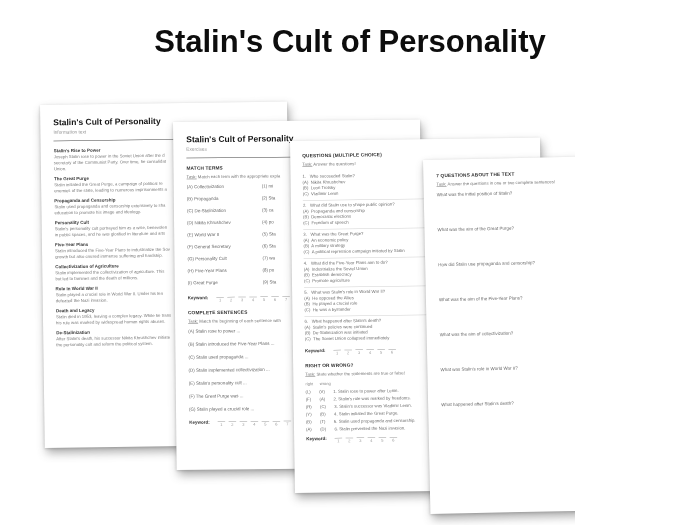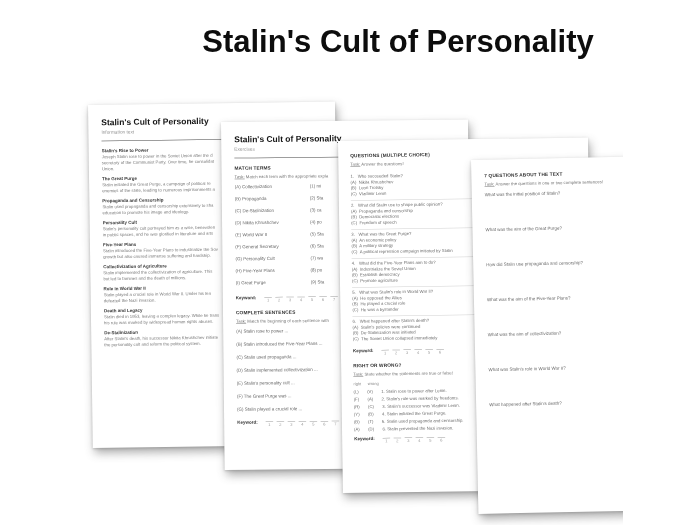--- a/index.html
+++ b/index.html
@@ -1,17 +1,17 @@
 <!DOCTYPE html>
 <html><head>
 <meta charset="utf-8">
 <style>
   html,body{margin:0;padding:0;background:#fff;}
   .canvas{position:relative;width:575px;height:525px;background:#ffffff;overflow:hidden;
-          font-family:"Liberation Sans",sans-serif;margin-left:48px;}
+          font-family:"Liberation Sans",sans-serif;}
   .main-title{position:absolute;top:24px;left:0;width:700px;text-align:center;margin:0;
               font-size:31px;font-weight:700;color:#0d0d0d;letter-spacing:0px;}
   
   .page{position:absolute;background:#fff;overflow:hidden;
         box-shadow:2px 5px 10px rgba(70,70,70,.45), 0 1px 3px rgba(0,0,0,.2);}
   .p1{left:40px;top:105px;width:247px;height:343px;transform:rotate(-0.8deg);transform-origin:0 0;z-index:1;}
   .p2{left:173px;top:122px;width:247px;height:348px;transform:rotate(-0.6deg);transform-origin:0 0;z-index:2;}
   .p3{left:290px;top:141px;width:250px;height:352px;transform:rotate(-0.8deg);transform-origin:0 0;z-index:3;}
   .p4{left:423px;top:160px;width:258px;height:354px;transform:rotate(-1.2deg);transform-origin:0 0;z-index:4;}
   .inner{width:200%;height:200%;transform:scale(.5);transform-origin:0 0;

